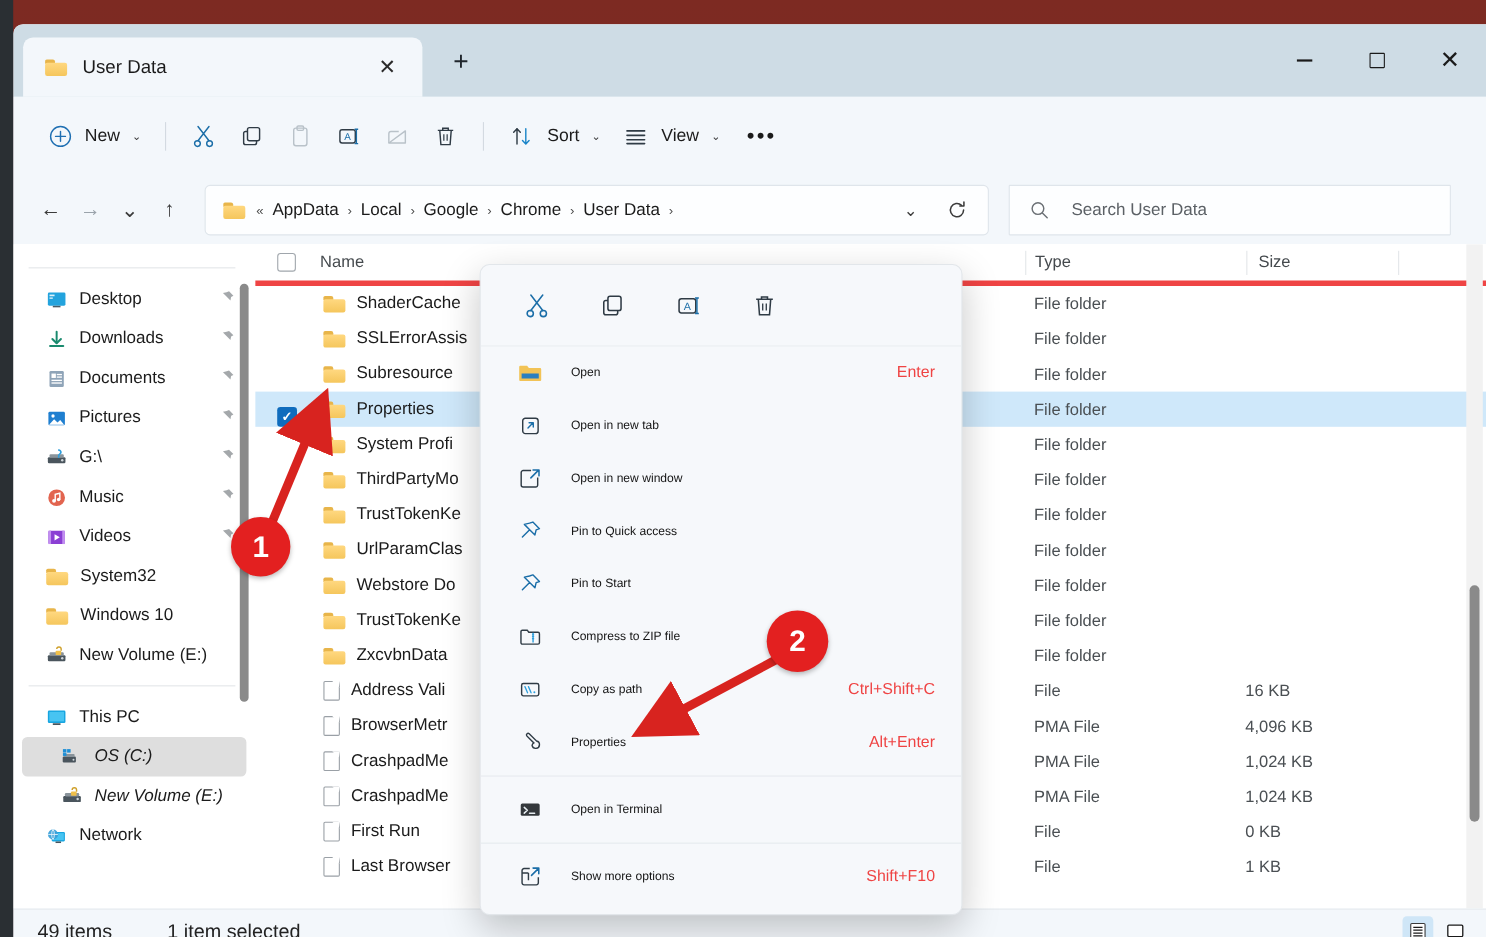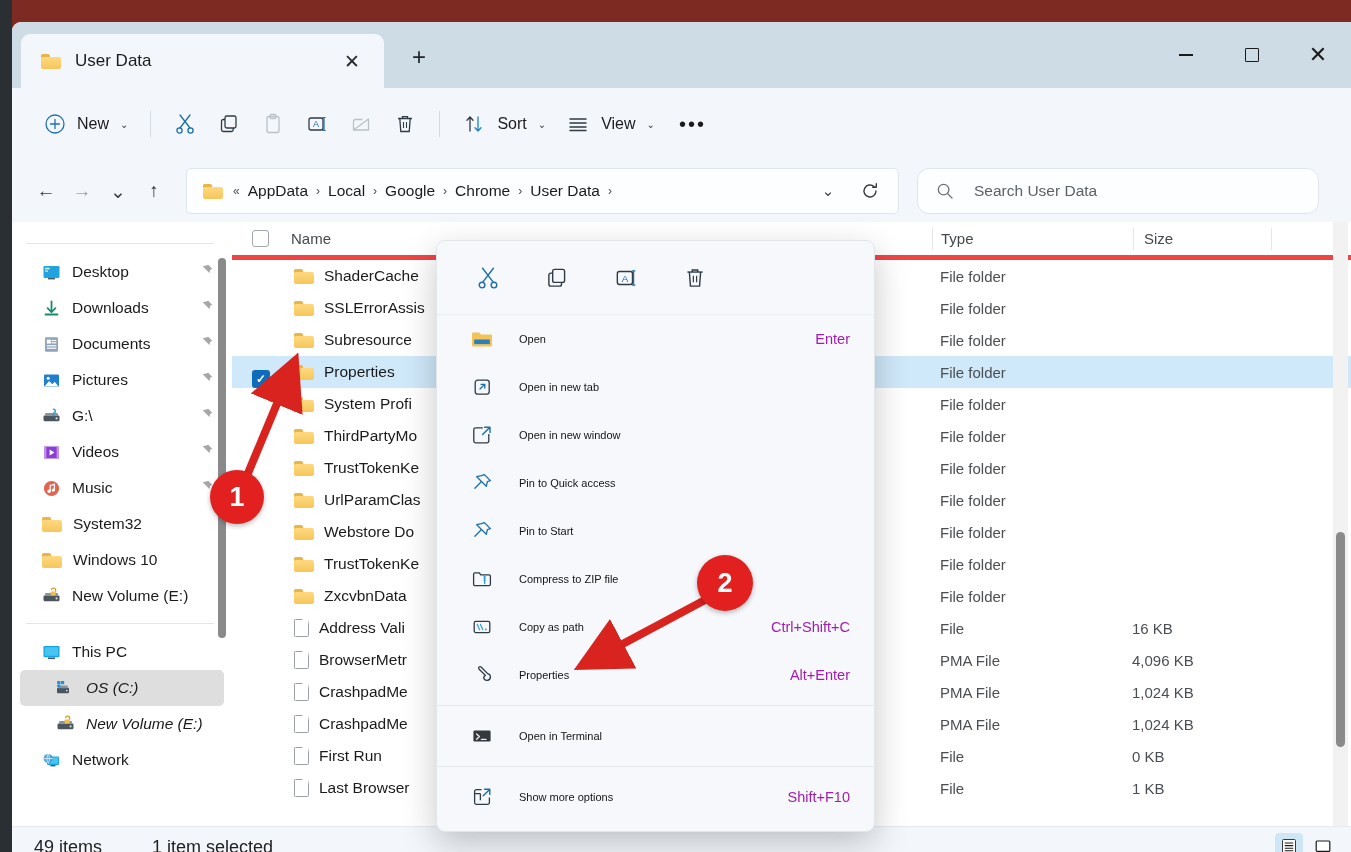--- a/index.html
+++ b/index.html
@@ -131,21 +131,21 @@
   }
   .crumb-sep { font-size: 12px; color: #4a4a4a; padding: 0 2px; }
   .addr-right {
     margin-left: auto; display: flex; align-items: center; gap: 6px;
   }
   .searchbar {
     margin-left: 18px;
     height: 46px; width: 402px;
     background: #fdfeff;
     border: 1px solid #dfe5eb;
-    border-radius: 12px;
+    border-radius: 1px;
     display: flex; align-items: center;
     padding-left: 18px;
   }
   .searchbar .ph { font-size: 15.5px; color: #5c6166; margin-left: 20px; }
 
   
   .body {
     position: absolute;
     left: 0; top: 200px; right: 0; bottom: 42px;
     background: #ffffff;
@@ -287,21 +287,21 @@
     height: 48px;
     display: flex; align-items: center;
     padding-left: 34px;
     cursor: pointer;
     position: relative;
   }
   .ctx-ico { width: 22px; height: 22px; display: flex; align-items: center; justify-content: center; }
   .ctx-label { font-size: 11px; color: #141414; margin-left: 26px; }
   .ctx-accel {
     position: absolute; right: 24px;
-    font-size: 14.5px; color: #a21caf;
+    font-size: 14.5px; color: #ef4444;
   }
   .ctx-sep { height: 1px; background: #e6eaee; margin: 6px 0; }
 
   
   .statusbar {
     position: absolute;
     left: 0; right: 0; bottom: 0;
     height: 42px;
     background: #f3f7fb;
     display: flex; align-items: center;
@@ -586,45 +586,45 @@
           <span class="pin">
             <svg width="16" height="16" viewBox="0 0 16 16">
                 <path d="M10.2 1.8l4 4-2.1 1.1-.6 3.2-3.4-3.4-4.3 4.4 4.3-4.4L4.7 3.3l3.3-.7z" fill="#6e7478"></path>
               </svg>
           </span>
         </div>
 
         <div class="sb-item">
           <span class="icn">
             <svg width="19" height="19" viewBox="0 0 19 19">
-                <rect x="2" y="3.4" width="15" height="12.2" rx="1.3" fill="#8b3fd4"></rect>
-                <rect x="2" y="3.4" width="2.4" height="12.2" fill="#c28ff0"></rect>
-                <rect x="14.6" y="3.4" width="2.4" height="12.2" fill="#c28ff0"></rect>
-                <path d="M7.6 6.6l4.8 2.9-4.8 2.9z" fill="#fff"></path>
-              </svg>
-          </span>
-          <span class="sb-label">Videos</span>
-          <span class="pin">
-            <svg width="16" height="16" viewBox="0 0 16 16">
-                <path d="M10.2 1.8l4 4-2.1 1.1-.6 3.2-3.4-3.4-4.3 4.4 4.3-4.4L4.7 3.3l3.3-.7z" fill="#6e7478"></path>
-              </svg>
-          </span>
-        </div>
-
-        <div class="sb-item">
-          <span class="icn">
-            <svg width="19" height="19" viewBox="0 0 19 19">
                 <circle cx="9.5" cy="9.5" r="7.6" fill="#e2644f"></circle>
                 <circle cx="9.5" cy="9.5" r="7.6" fill="none"></circle>
                 <path d="M8.2 12.2V6.4l4.2-1v5.4" fill="none" stroke="#fff" stroke-width="1.3" stroke-linecap="round"></path>
                 <circle cx="7.1" cy="12.3" r="1.7" fill="#fff"></circle>
                 <circle cx="11.3" cy="11.1" r="1.6" fill="#fff"></circle>
               </svg>
           </span>
           <span class="sb-label">Music</span>
+          <span class="pin">
+            <svg width="16" height="16" viewBox="0 0 16 16">
+                <path d="M10.2 1.8l4 4-2.1 1.1-.6 3.2-3.4-3.4-4.3 4.4 4.3-4.4L4.7 3.3l3.3-.7z" fill="#6e7478"></path>
+              </svg>
+          </span>
+        </div>
+
+        <div class="sb-item">
+          <span class="icn">
+            <svg width="19" height="19" viewBox="0 0 19 19">
+                <rect x="2" y="3.4" width="15" height="12.2" rx="1.3" fill="#8b3fd4"></rect>
+                <rect x="2" y="3.4" width="2.4" height="12.2" fill="#c28ff0"></rect>
+                <rect x="14.6" y="3.4" width="2.4" height="12.2" fill="#c28ff0"></rect>
+                <path d="M7.6 6.6l4.8 2.9-4.8 2.9z" fill="#fff"></path>
+              </svg>
+          </span>
+          <span class="sb-label">Videos</span>
           <span class="pin">
             <svg width="16" height="16" viewBox="0 0 16 16">
                 <path d="M10.2 1.8l4 4-2.1 1.1-.6 3.2-3.4-3.4-4.3 4.4 4.3-4.4L4.7 3.3l3.3-.7z" fill="#6e7478"></path>
               </svg>
           </span>
         </div>
 
         <div class="sb-item">
           <span class="folder-ico"></span>
           <span class="sb-label">System32</span>

